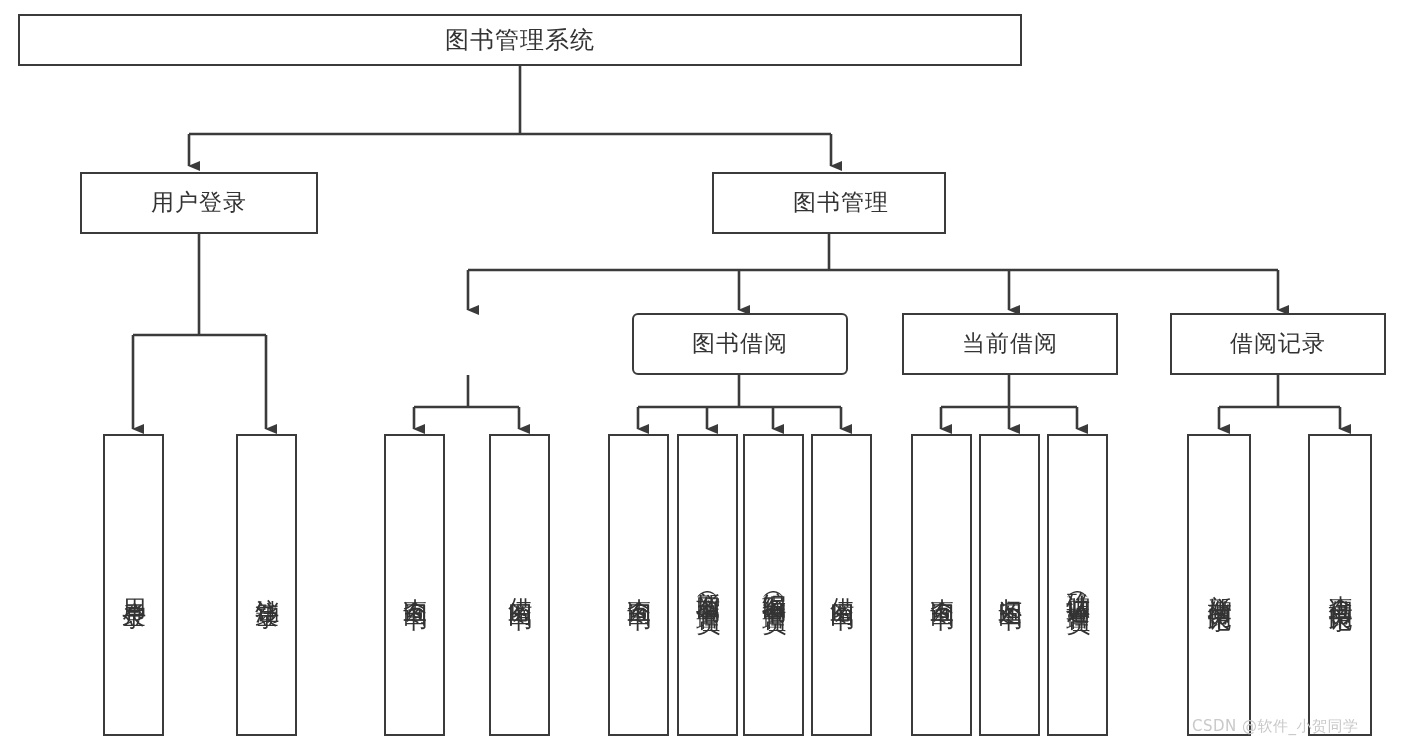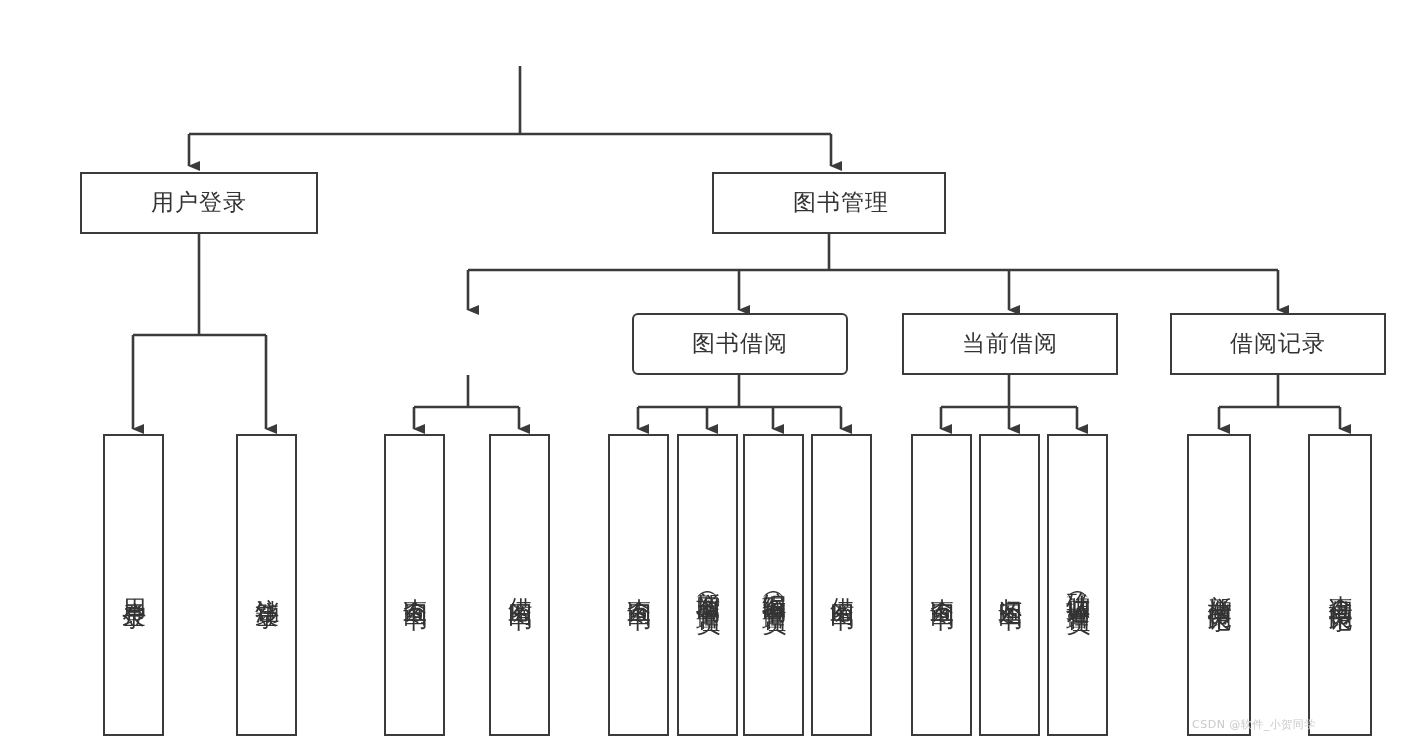--- a/index.html
+++ b/index.html
@@ -51,21 +51,21 @@
     writing-mode: vertical-rl;
     text-orientation: upright;
     font-size: 24px;
     line-height: 1.06;
     letter-spacing: 3px;
     color: #333333;
     white-space: nowrap;
   }
   .watermark {
     position: absolute;
-    font-size: 11px;
+    font-size: 15px;
     color: #c9c9c9;
     letter-spacing: 0.5px;
     white-space: nowrap;
     font-family: "DejaVu Sans", "Liberation Sans", sans-serif;
   }
 </style>
 </head>
 <body>
 
 <div id="canvas">
@@ -114,20 +114,23 @@
       <path d="M1009,407 L1009,429" marker-end="url(#arrow)"></path>
       <path d="M1077,407 L1077,429" marker-end="url(#arrow)"></path>
 
       <path d="M1278,375 L1278,407"></path>
       <path d="M1219,407 L1340,407"></path>
       <path d="M1219,407 L1219,429" marker-end="url(#arrow)"></path>
       <path d="M1340,407 L1340,429" marker-end="url(#arrow)"></path>
     </g>
   </svg>
 
+  <div class="node horiz root" style="left:18px; top:14px; width:1004px; height:52px;">
+    <span>图书管理系统</span>
+  </div>
 
   <div class="node horiz" style="left:80px; top:172px; width:238px; height:62px;">
     <span>用户登录</span>
   </div>
 
   <div class="node horiz" style="left:712px; top:172px; width:234px; height:62px;padding-left:24px;">
     <span>图书管理</span>
   </div>
 
 

